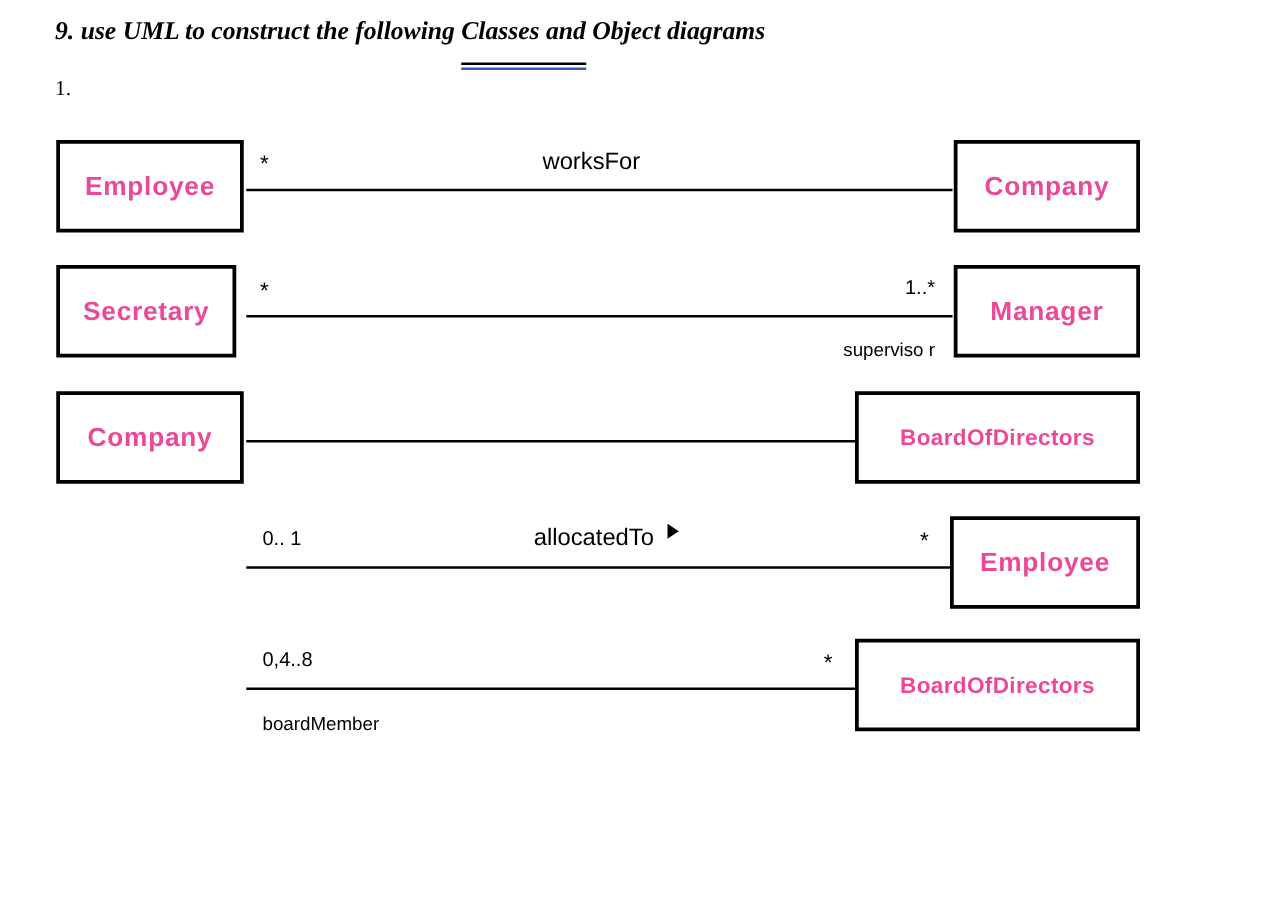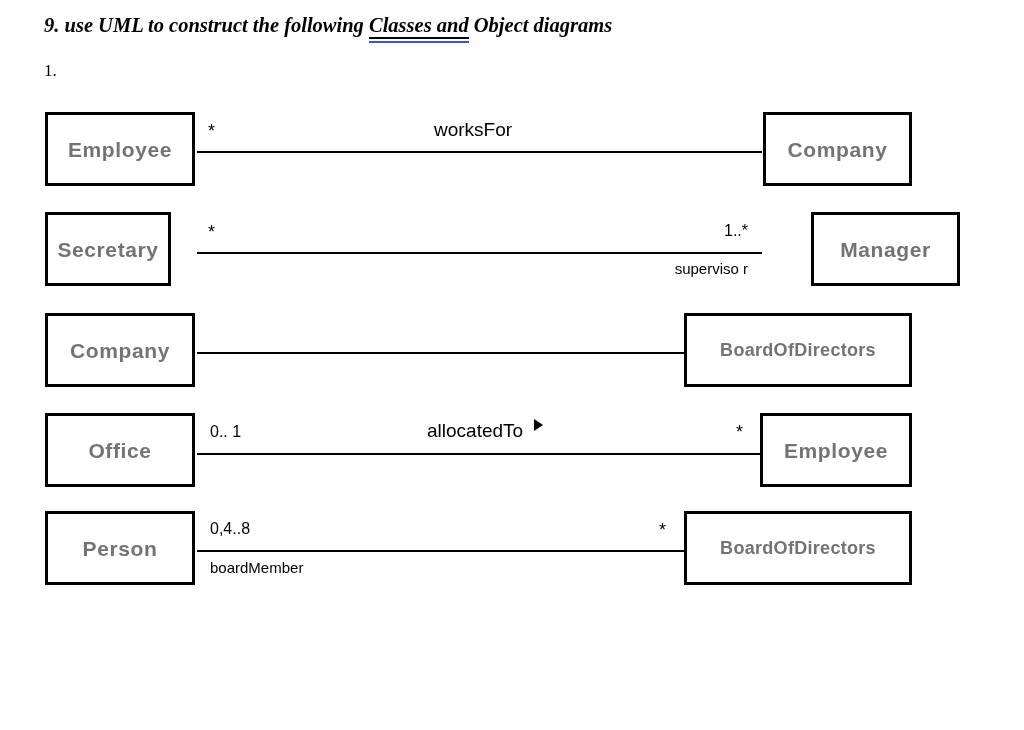--- a/index.html
+++ b/index.html
@@ -26,21 +26,21 @@
     font-style: italic;
     font-size: 20.5px;
     color: #000000;
     white-space: nowrap;
     letter-spacing: 0px;
   }
   .doc-title .plain { display: inline; }
   .doc-title .dbl-underline {
     display: inline-block;
     position: relative;
-    padding-bottom: 1px;
+    padding-bottom: 14px;
   }
   .doc-title .dbl-underline::before {
     content: "";
     position: absolute;
     left: 0; right: 0;
     bottom: -1px;
     height: 2px;
     background: #000000;
   }
   .doc-title .dbl-underline::after {
@@ -68,21 +68,21 @@
     border: 3px solid #000000;
     background: #ffffff;
     display: flex;
     align-items: center;
     justify-content: center;
   }
   .uml-box .box-label {
     font-family: "Liberation Sans", sans-serif;
     font-weight: bold;
     font-size: 21px;
-    color: #737373;
+    color: #ec4899;
     letter-spacing: 0.6px;
     white-space: nowrap;
     line-height: 1;
   }
   .uml-box.wide .box-label {
     font-size: 18px;
     letter-spacing: 0.3px;
   }
 
   .assoc-line {
@@ -101,20 +101,21 @@
   }
   .edge-label.mult {
     font-size: 16px;
   }
   .edge-label.star {
     font-size: 18px;
     line-height: 1;
   }
   .edge-label.role {
     font-size: 15px;
+    margin-top: 12px;
   }
   .edge-label.right-al {
     text-align: right;
   }
 
   .nav-arrow {
     position: absolute;
     width: 0;
     height: 0;
     border-left: 9px solid #000000;
@@ -140,67 +141,61 @@
   <div class="assoc-line" style="left:197px; top:151px; width:565px;"></div>
 
   <div class="edge-label star" style="left:208px; top:122px;">*</div>
 
   <div class="edge-label" style="left:434px; top:120px;">worksFor</div>
 
   <div class="uml-box" style="left:763px; top:112px; width:149px; height:74px;">
     <span class="box-label">Company</span>
   </div>
 
-  <div class="uml-box" style="left:45px; top:212px; width:126px; height:74px;">
+  <div class="uml-box" style="left:45px; top:212px; width:144px; height:74px;">
     <span class="box-label">Secretary</span>
   </div>
 
   <div class="assoc-line" style="left:197px; top:252px; width:565px;"></div>
 
   <div class="edge-label star" style="left:208px; top:223px;">*</div>
 
   <div class="edge-label mult right-al" style="left:650px; top:223px; width:98px;">1..*</div>
 
   <div class="edge-label role right-al" style="left:590px; top:261px; width:158px;">superviso r</div>
 
-  <div class="uml-box" style="left:763px; top:212px; width:149px; height:74px;margin-left:48px;">
+  <div class="uml-box" style="left:763px; top:212px; width:149px; height:74px;">
     <span class="box-label">Manager</span>
   </div>
 
   <div class="uml-box" style="left:45px; top:313px; width:150px; height:74px;">
     <span class="box-label">Company</span>
   </div>
 
   <div class="assoc-line" style="left:197px; top:352px; width:487px;"></div>
 
   <div class="uml-box wide" style="left:684px; top:313px; width:228px; height:74px;">
     <span class="box-label">BoardOfDirectors</span>
   </div>
 
-  <div class="uml-box" style="left:45px; top:413px; width:150px; height:74px;">
-    <span class="box-label">Office</span>
-  </div>
 
   <div class="assoc-line" style="left:197px; top:453px; width:563px;"></div>
 
   <div class="edge-label mult" style="left:210px; top:424px;">0.. 1</div>
 
   <div class="edge-label" style="left:427px; top:421px;">allocatedTo</div>
 
   <div class="nav-arrow" style="left:534px; top:419px;"></div>
 
   <div class="edge-label star" style="left:736px; top:423px;">*</div>
 
   <div class="uml-box" style="left:760px; top:413px; width:152px; height:74px;">
     <span class="box-label">Employee</span>
   </div>
 
-  <div class="uml-box" style="left:45px; top:511px; width:150px; height:74px;">
-    <span class="box-label">Person</span>
-  </div>
 
   <div class="assoc-line" style="left:197px; top:550px; width:487px;"></div>
 
   <div class="edge-label mult" style="left:210px; top:521px;">0,4..8</div>
 
   <div class="edge-label role" style="left:210px; top:560px;">boardMember</div>
 
   <div class="edge-label star" style="left:659px; top:521px;">*</div>
 
   <div class="uml-box wide" style="left:684px; top:511px; width:228px; height:74px;">

